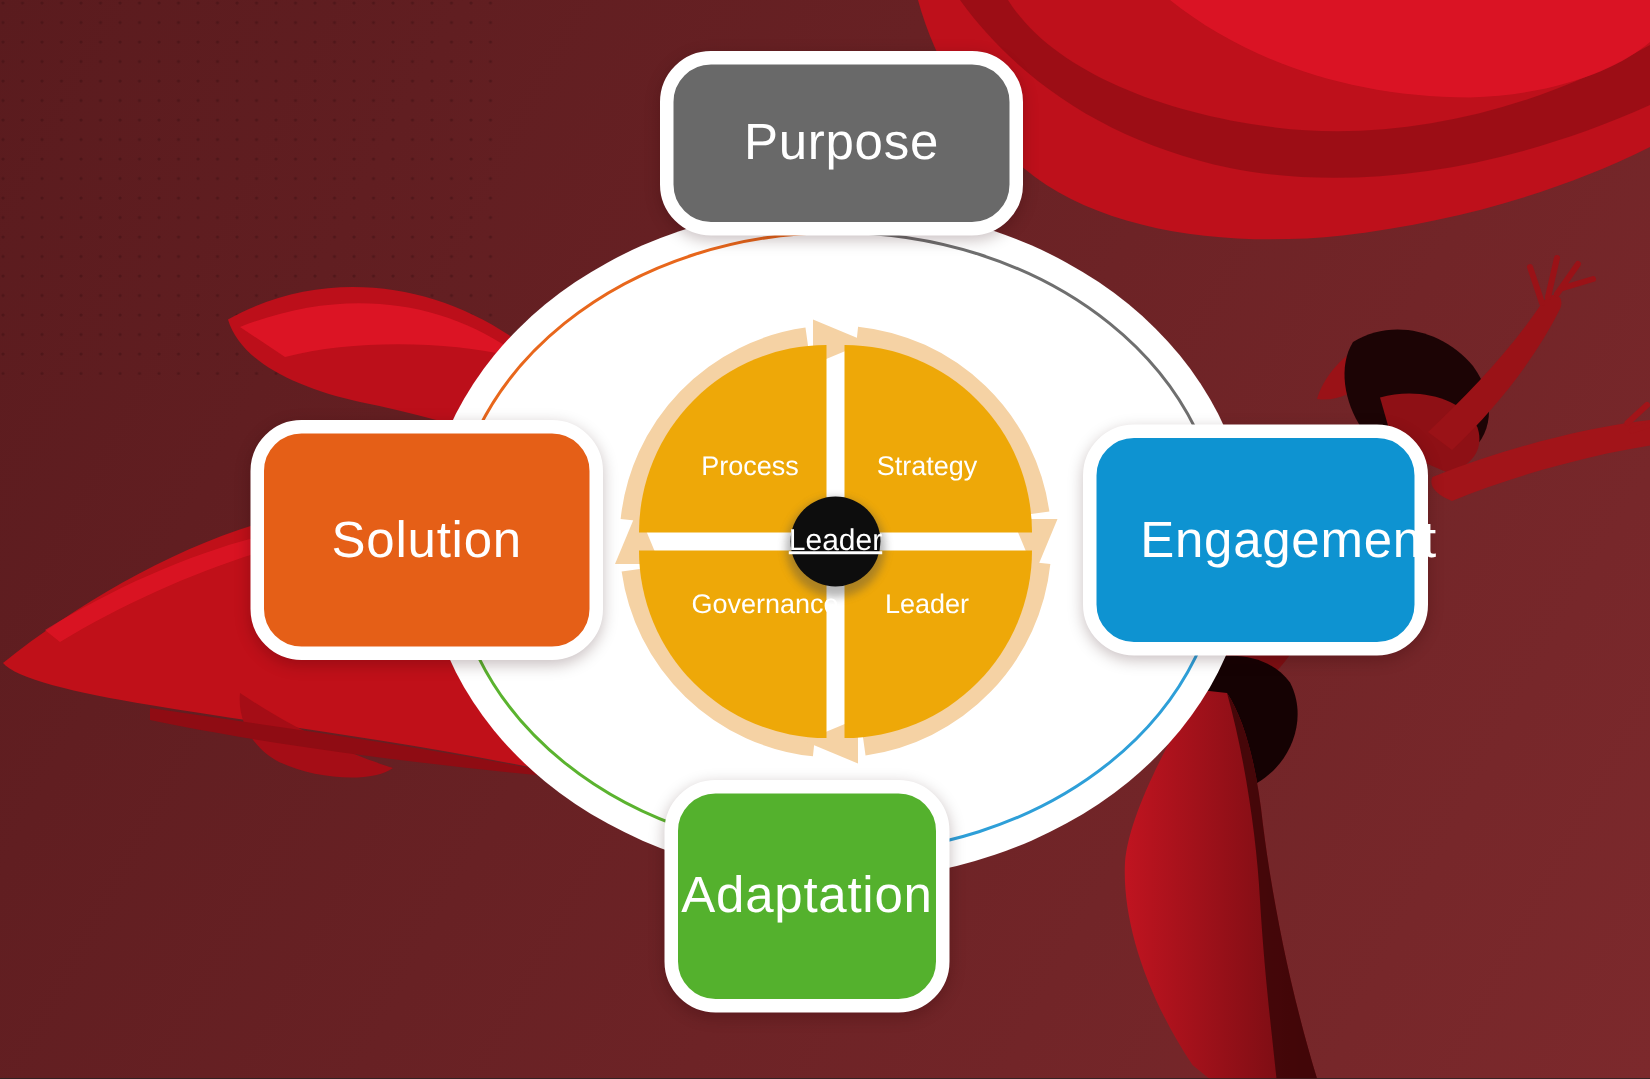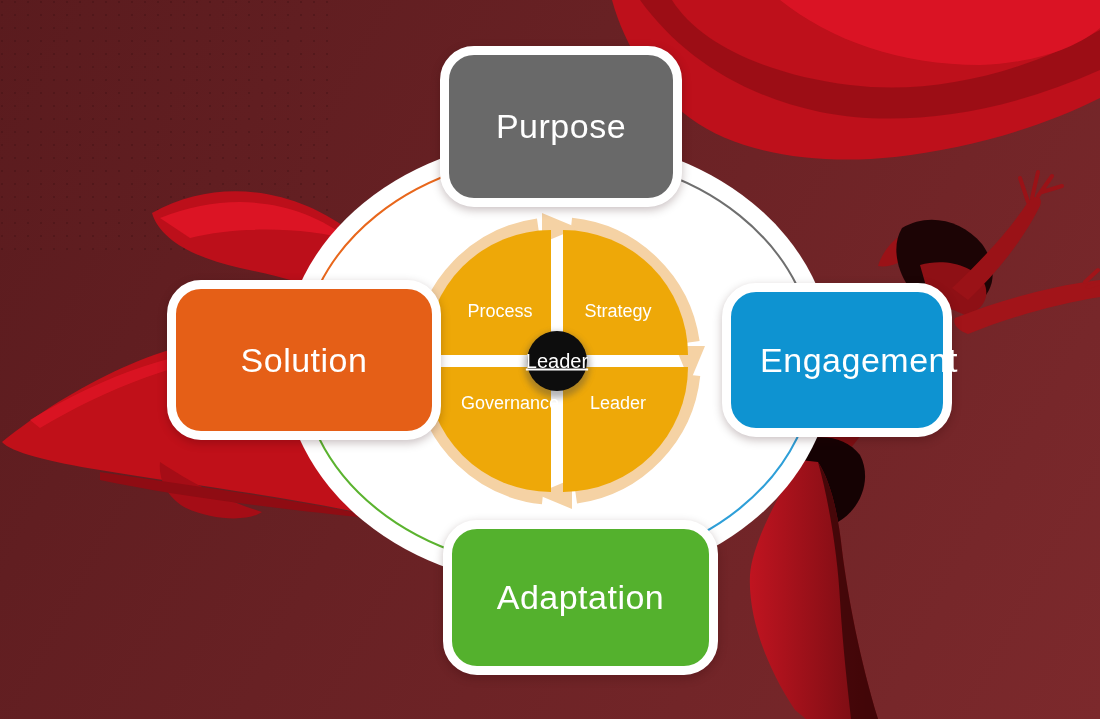--- a/index.html
+++ b/index.html
@@ -9,24 +9,24 @@
     background:linear-gradient(118deg,#5a1b1e 0%,#682124 42%,#7c292c 100%);
   }
   .stage svg{position:absolute;left:0;top:0;}
   .node{
     position:absolute;box-sizing:border-box;
     border:9px solid #ffffff;border-radius:34px;
     display:flex;align-items:center;justify-content:center;
     color:#ffffff;font-size:34px;letter-spacing:.5px;
     box-shadow:0 3px 10px rgba(40,5,8,.25);
   }
-  .node-purpose   {left:440px;top:46px;width:242px;height:161px;}
-  .node-solution  {left:167px;top:280px;width:274px;height:160px;}
+  .node-purpose   {left:440px;top:34px;width:242px;height:123px;}
+  .node-solution  {left:167px;top:280px;width:235px;height:160px;}
   .node-engagement{left:722px;top:283px;width:230px;height:154px;padding-left:44px;}
-  .node-adaptation{left:443px;top:520px;width:275px;height:155px;}
+  .node-adaptation{left:443px;top:520px;width:190px;height:155px;}
   .qlabel{
     position:absolute;transform:translate(-50%,-50%);
     color:#ffffff;font-size:18px;white-space:nowrap;
   }
   .hub-label{
     position:absolute;transform:translate(-50%,-50%);
     color:#ffffff;font-size:20px;white-space:nowrap;text-decoration:underline;
   }
 </style>
 </head>

